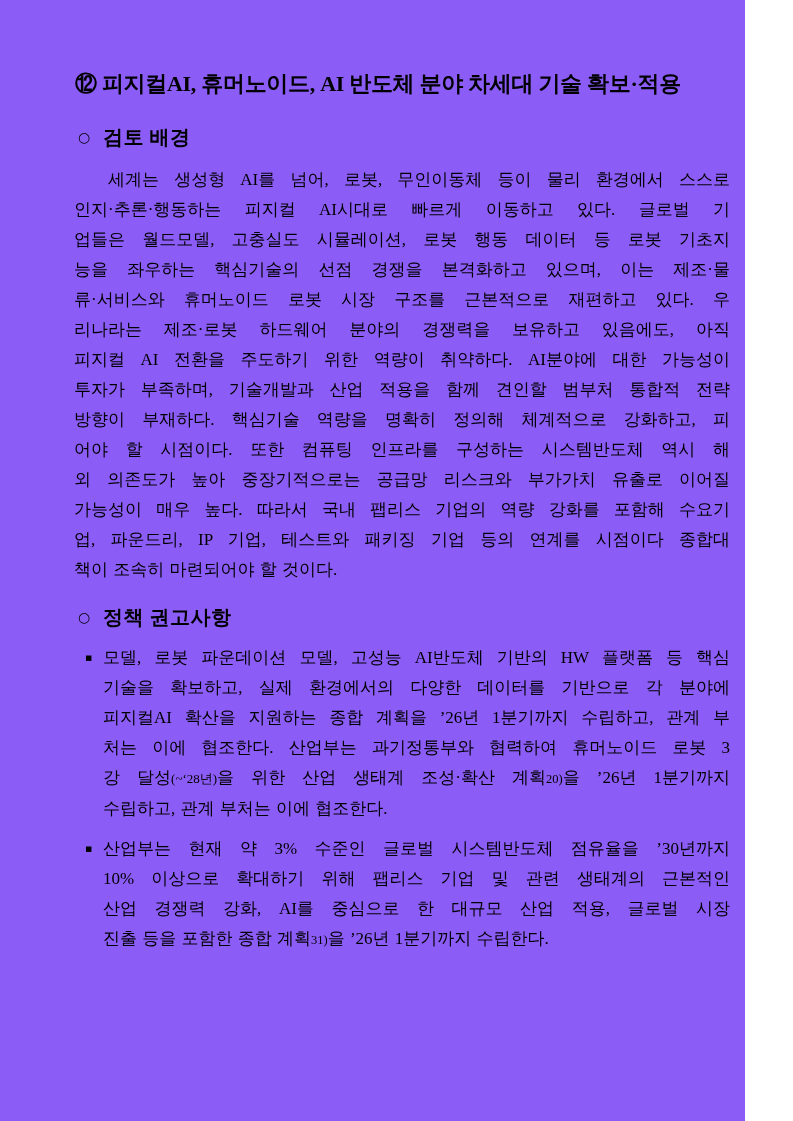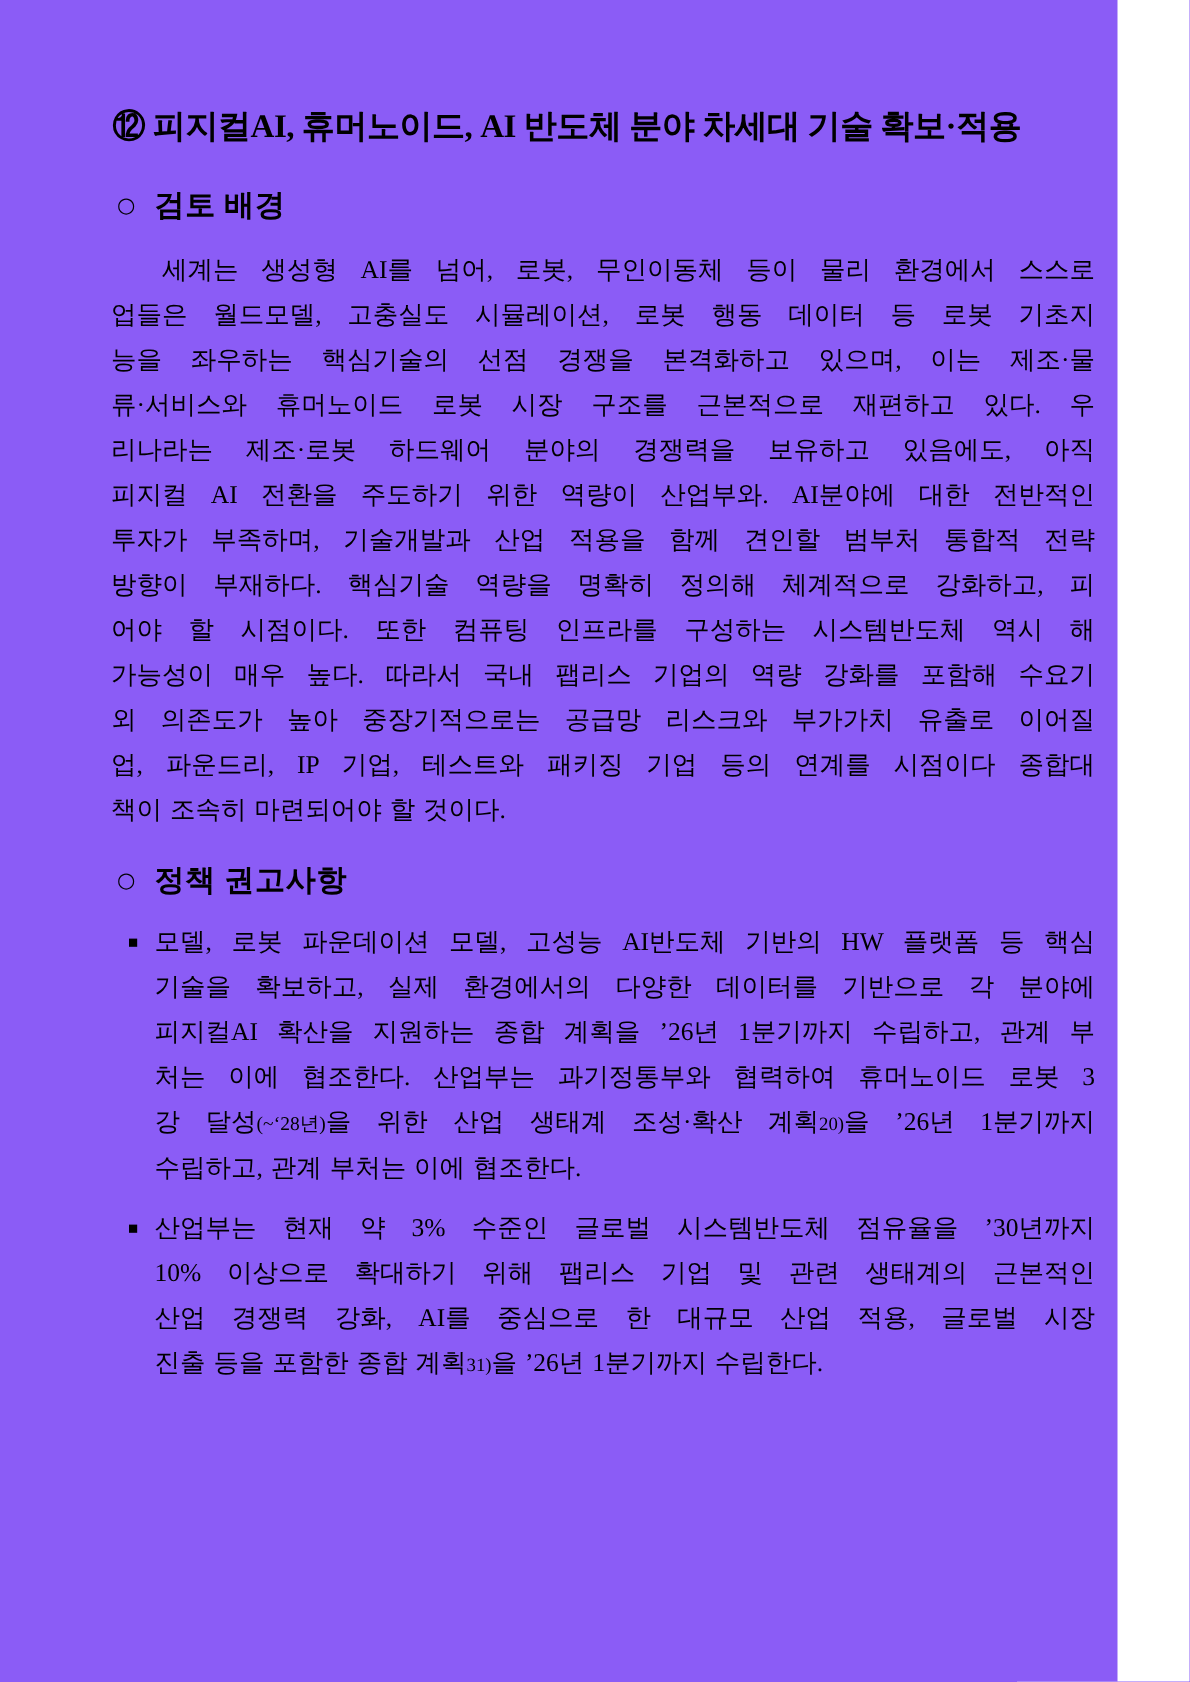--- a/index.html
+++ b/index.html
@@ -98,30 +98,31 @@
 
     <h1 class="title">⑫ 피지컬AI, 휴머노이드, AI 반도체 분야 차세대 기술 확보·적용</h1>
 
     <div class="sec-head review">
       <span class="marker-circle">○</span>
       <span class="sec-head-text">검토 배경</span>
     </div>
 
     <div class="para">
       <div class="line indent">세계는 생성형 AI를 넘어, 로봇, 무인이동체 등이 물리 환경에서 스스로</div>
+      <div class="line">인지·추론·행동하는 피지컬 AI시대로 빠르게 이동하고 있다. 글로벌 기</div>
       <div class="line">업들은 월드모델, 고충실도 시뮬레이션, 로봇 행동 데이터 등 로봇 기초지</div>
       <div class="line">능을 좌우하는 핵심기술의 선점 경쟁을 본격화하고 있으며, 이는 제조·물</div>
       <div class="line">류·서비스와 휴머노이드 로봇 시장 구조를 근본적으로 재편하고 있다. 우</div>
       <div class="line">리나라는 제조·로봇 하드웨어 분야의 경쟁력을 보유하고 있음에도, 아직</div>
-      <div class="line">피지컬 AI 전환을 주도하기 위한 역량이 산업부와. AI분야에 대한 전반적인</div>
+      <div class="line">피지컬 AI 전환을 주도하기 위한 역량이 취약하다. AI분야에 대한 가능성이</div>
       <div class="line">투자가 부족하며, 기술개발과 산업 적용을 함께 견인할 범부처 통합적 전략</div>
       <div class="line">방향이 부재하다. 핵심기술 역량을 명확히 정의해 체계적으로 강화하고, 피</div>
       <div class="line">어야 할 시점이다. 또한 컴퓨팅 인프라를 구성하는 시스템반도체 역시 해</div>
+      <div class="line">외 의존도가 높아 중장기적으로는 공급망 리스크와 부가가치 유출로 이어질</div>
       <div class="line">가능성이 매우 높다. 따라서 국내 팹리스 기업의 역량 강화를 포함해 수요기</div>
-      <div class="line">외 의존도가 높아 중장기적으로는 공급망 리스크와 부가가치 유출로 이어질</div>
       <div class="line">업, 파운드리, IP 기업, 테스트와 패키징 기업 등의 연계를 시점이다 종합대</div>
       <div class="line last">책이 조속히 마련되어야 할 것이다.</div>
     </div>
 
     <div class="sec-head policy">
       <span class="marker-circle">○</span>
       <span class="sec-head-text">정책 권고사항</span>
     </div>
 
     <div class="bullet first">

